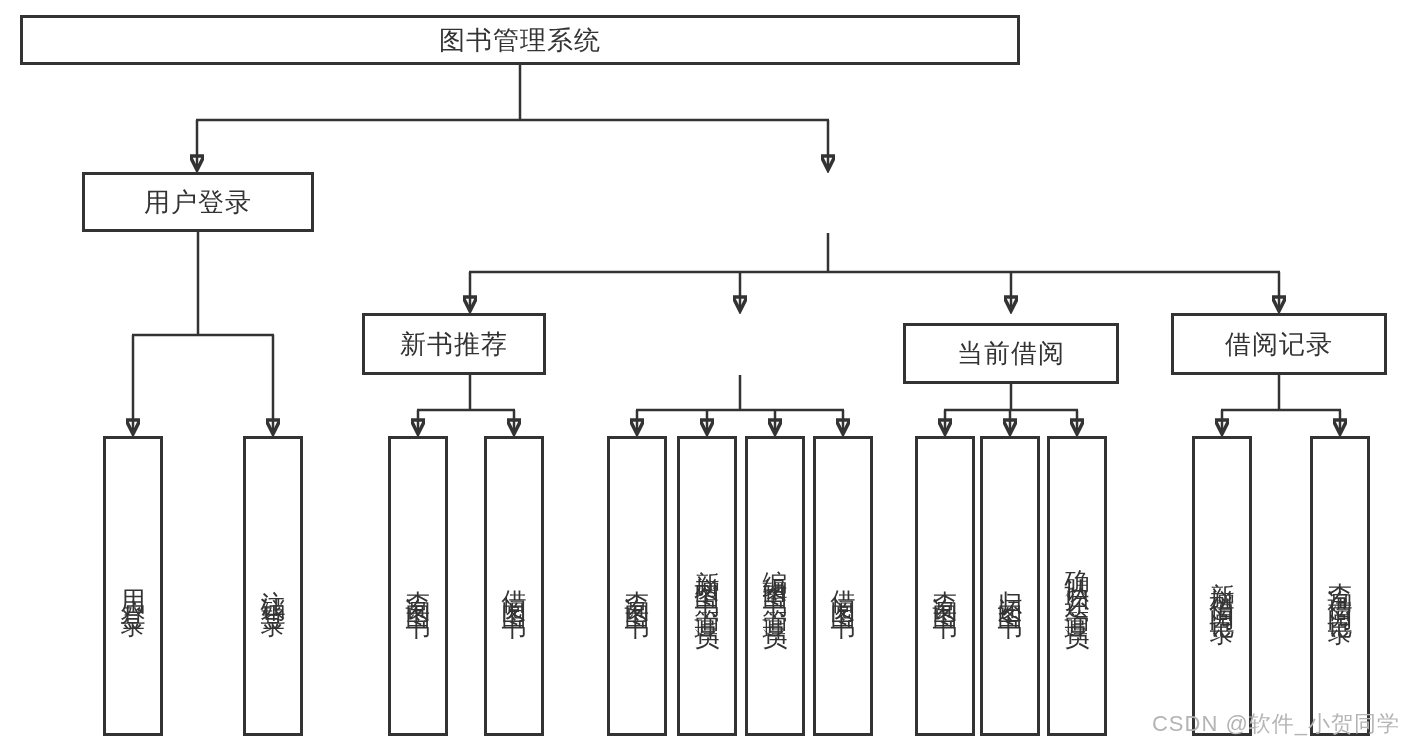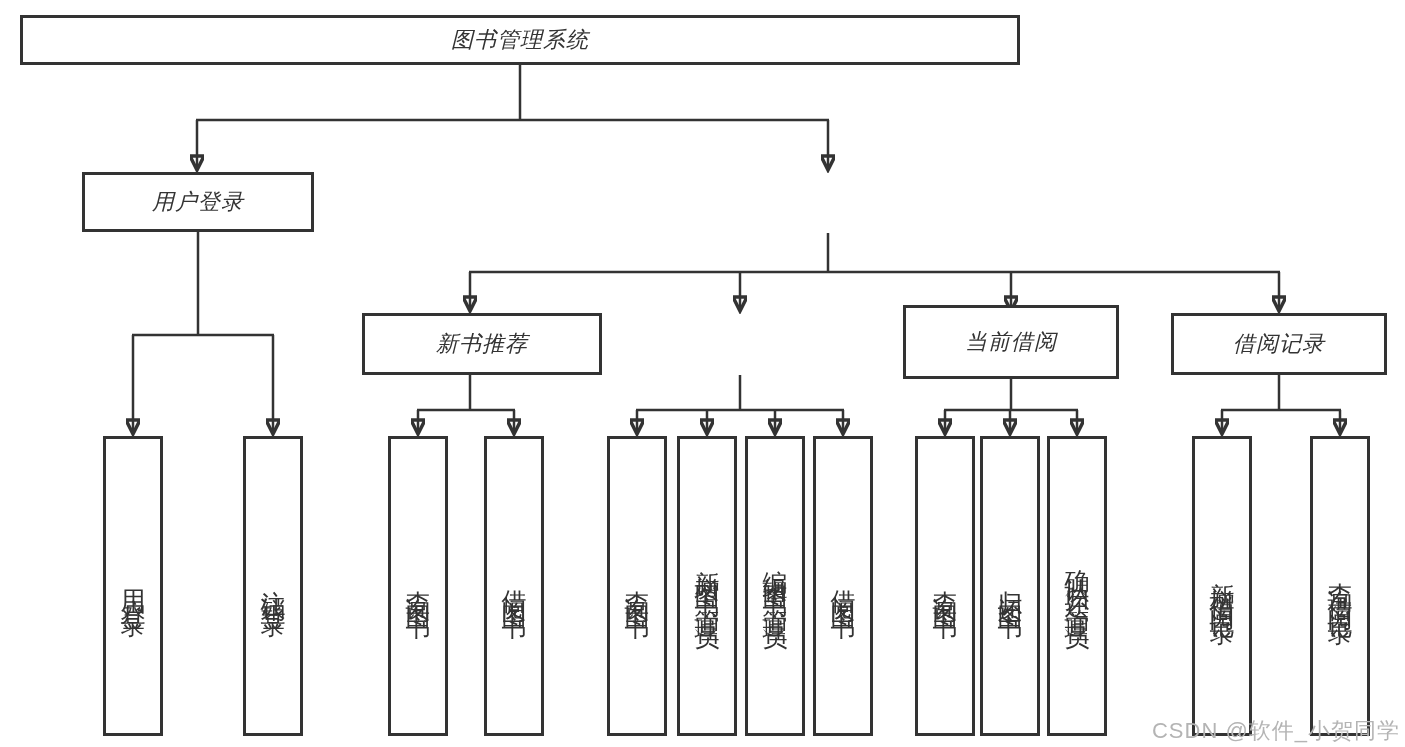--- a/index.html
+++ b/index.html
@@ -27,59 +27,58 @@
     box-sizing: border-box;
     border: 3px solid #333333;
     background: #ffffff;
     color: #333333;
     display: flex;
     align-items: center;
     justify-content: center;
     z-index: 2;
   }
   .node {
-    font-size: 22px;
+    font-size: 26px;
     letter-spacing: 1px;
     white-space: nowrap;
-    font-style: italic;
   }
   .leaf {
     width: 60px;
     height: 300px;
     top: 436px;
     writing-mode: vertical-rl;
     text-orientation: mixed;
     font-size: 25px;
     letter-spacing: 8px;
     line-height: 1;
   }
   .root   { left: 20px;  top: 15px;  width: 1000px; height: 50px; }
   .lv1-a  { left: 82px;  top: 172px; width: 232px;  height: 60px; }
   .lv1-b  { left: 712px; top: 172px; width: 232px;  height: 60px; }
-  .lv2-a  { left: 362px;  top: 313px; width: 240px; height: 62px; }
+  .lv2-a  { left: 362px;  top: 313px; width: 184px; height: 62px; }
   .lv2-b  { left: 632px;  top: 313px; width: 216px; height: 62px; }
-  .lv2-c  { left: 903px;  top: 305px; width: 216px; height: 74px; }
+  .lv2-c  { left: 903px;  top: 323px; width: 216px; height: 61px; }
   .lv2-d  { left: 1171px; top: 313px; width: 216px; height: 62px; }
   .lf-1  { left: 103px;  }
   .lf-2  { left: 243px;  }
   .lf-3  { left: 388px;  }
   .lf-4  { left: 484px;  }
   .lf-5  { left: 607px;  }
   .lf-6  { left: 677px;  }
   .lf-7  { left: 745px;  }
   .lf-8  { left: 813px;  }
   .lf-9  { left: 915px;  }
   .lf-10 { left: 980px;  }
   .lf-11 { left: 1047px; }
   .lf-12 { left: 1192px; }
   .lf-13 { left: 1310px; }
   #watermark {
     position: absolute;
     right: 5px;
-    bottom: 1px;
+    bottom: 8px;
     font-size: 22px;
     color: #b4b4b4;
     letter-spacing: 1px;
     z-index: 5;
     white-space: nowrap;
   }
   svg path { stroke: #333333; stroke-width: 2.5; fill: none; }
 </style>
 </head>
 <body>

